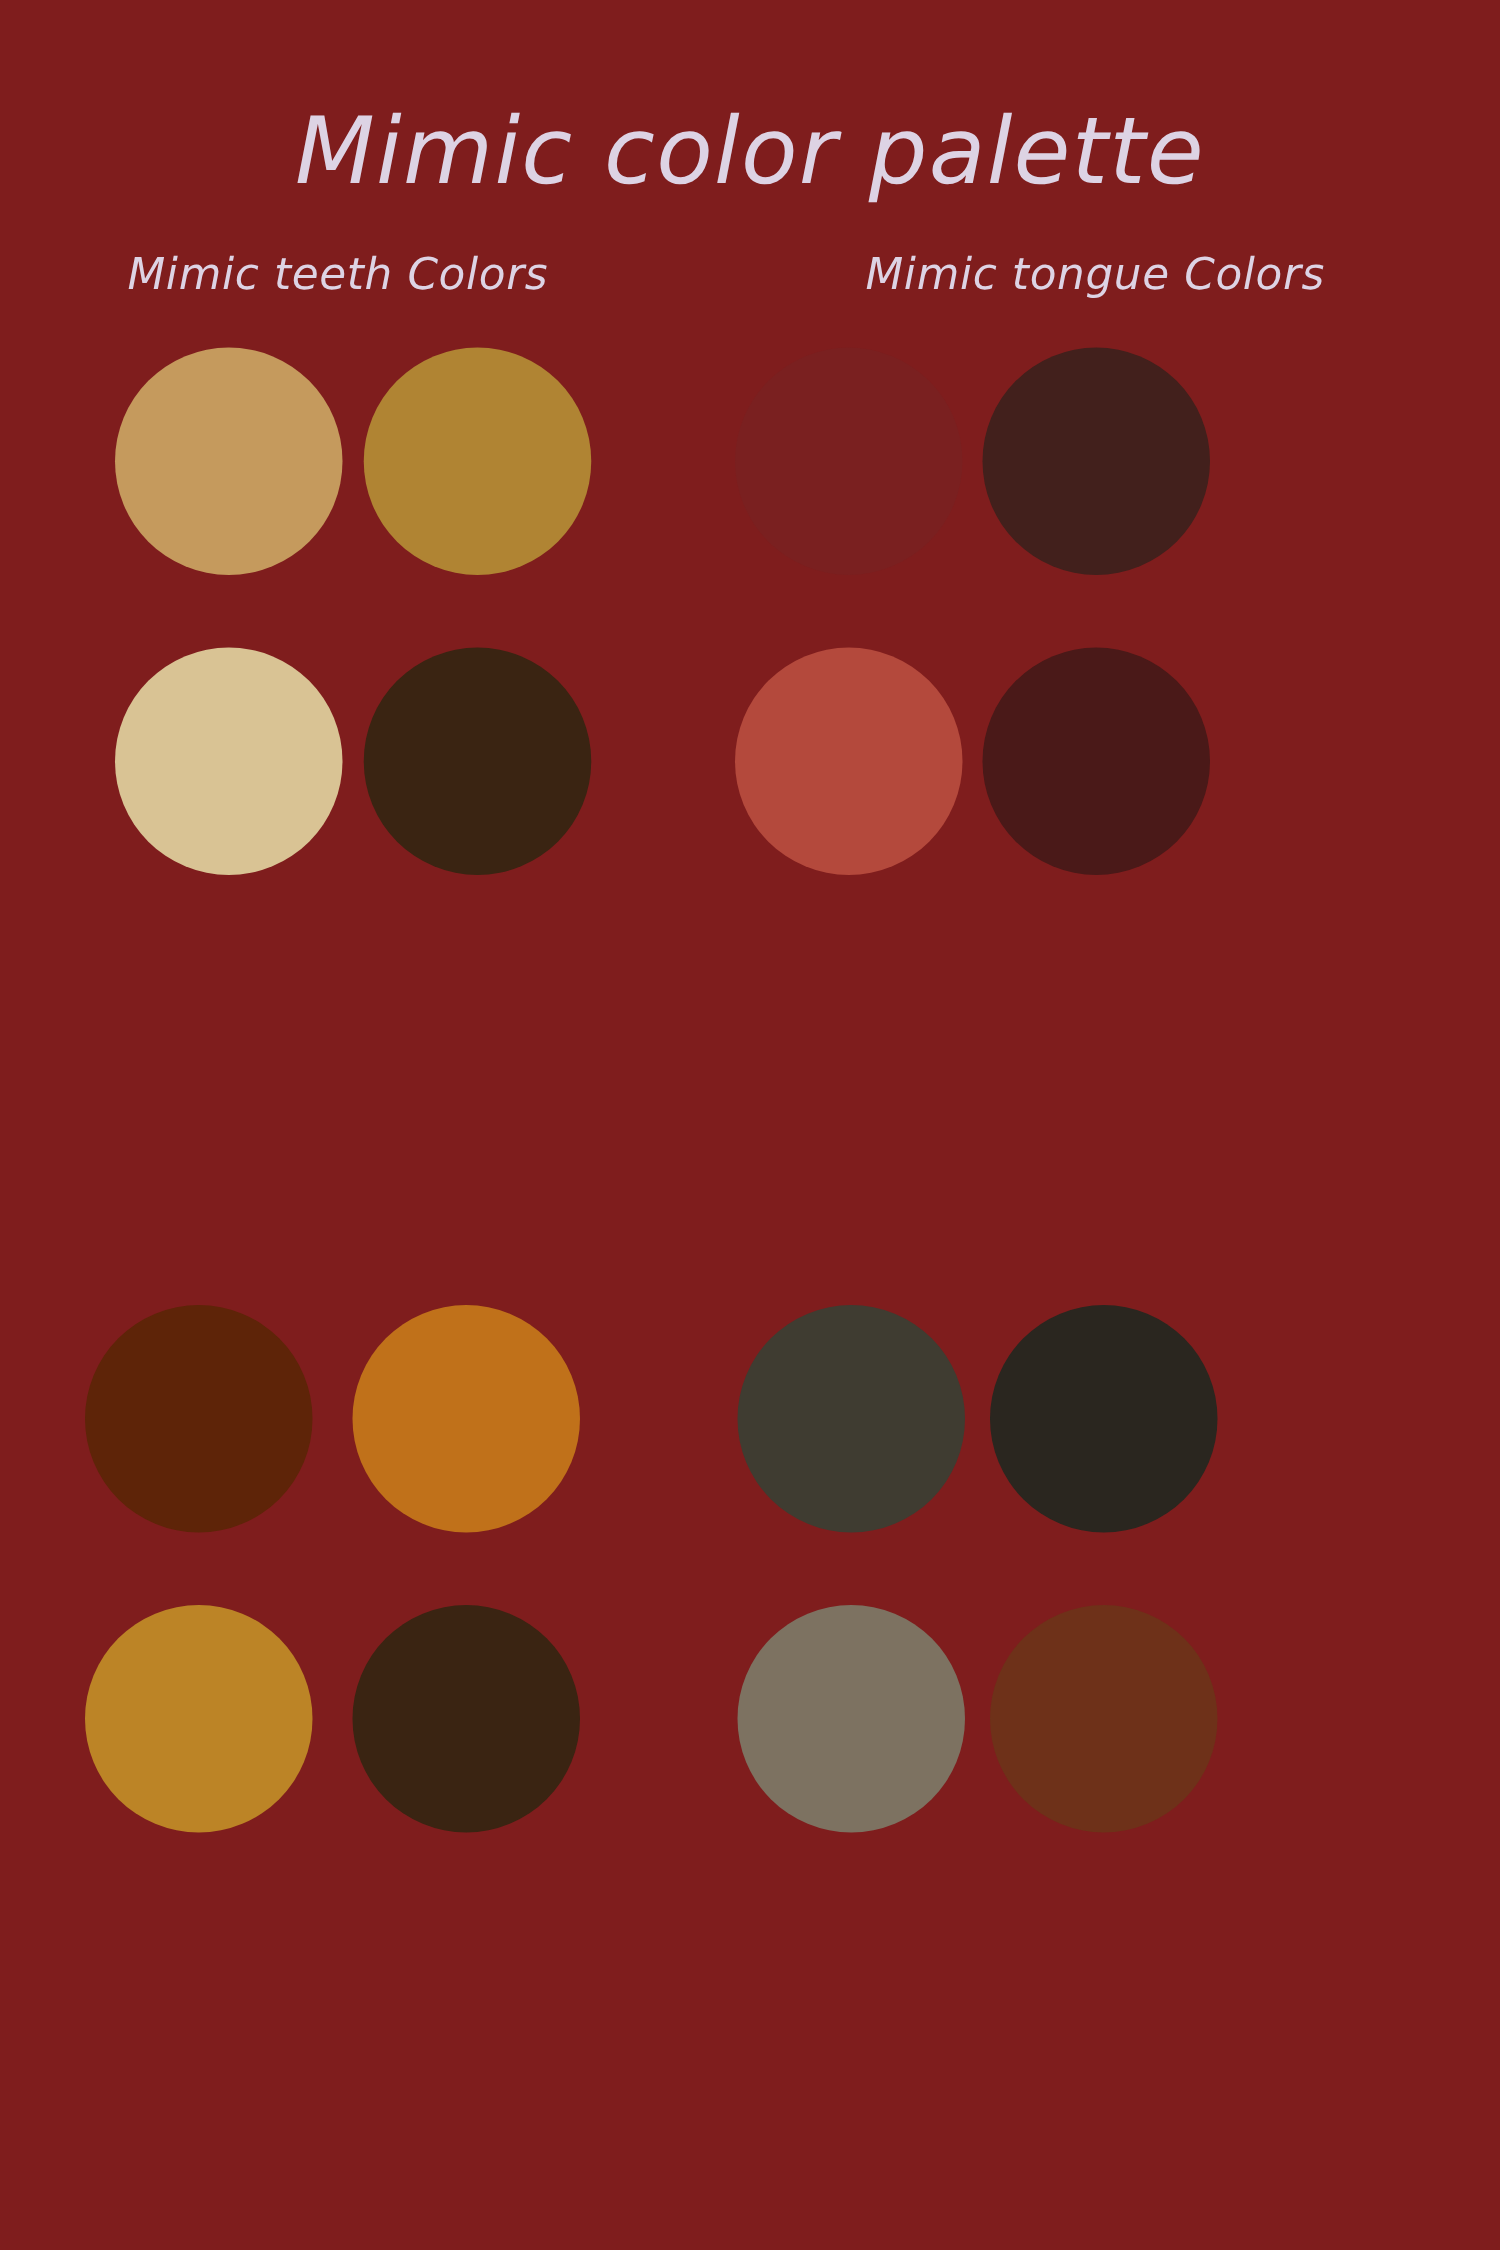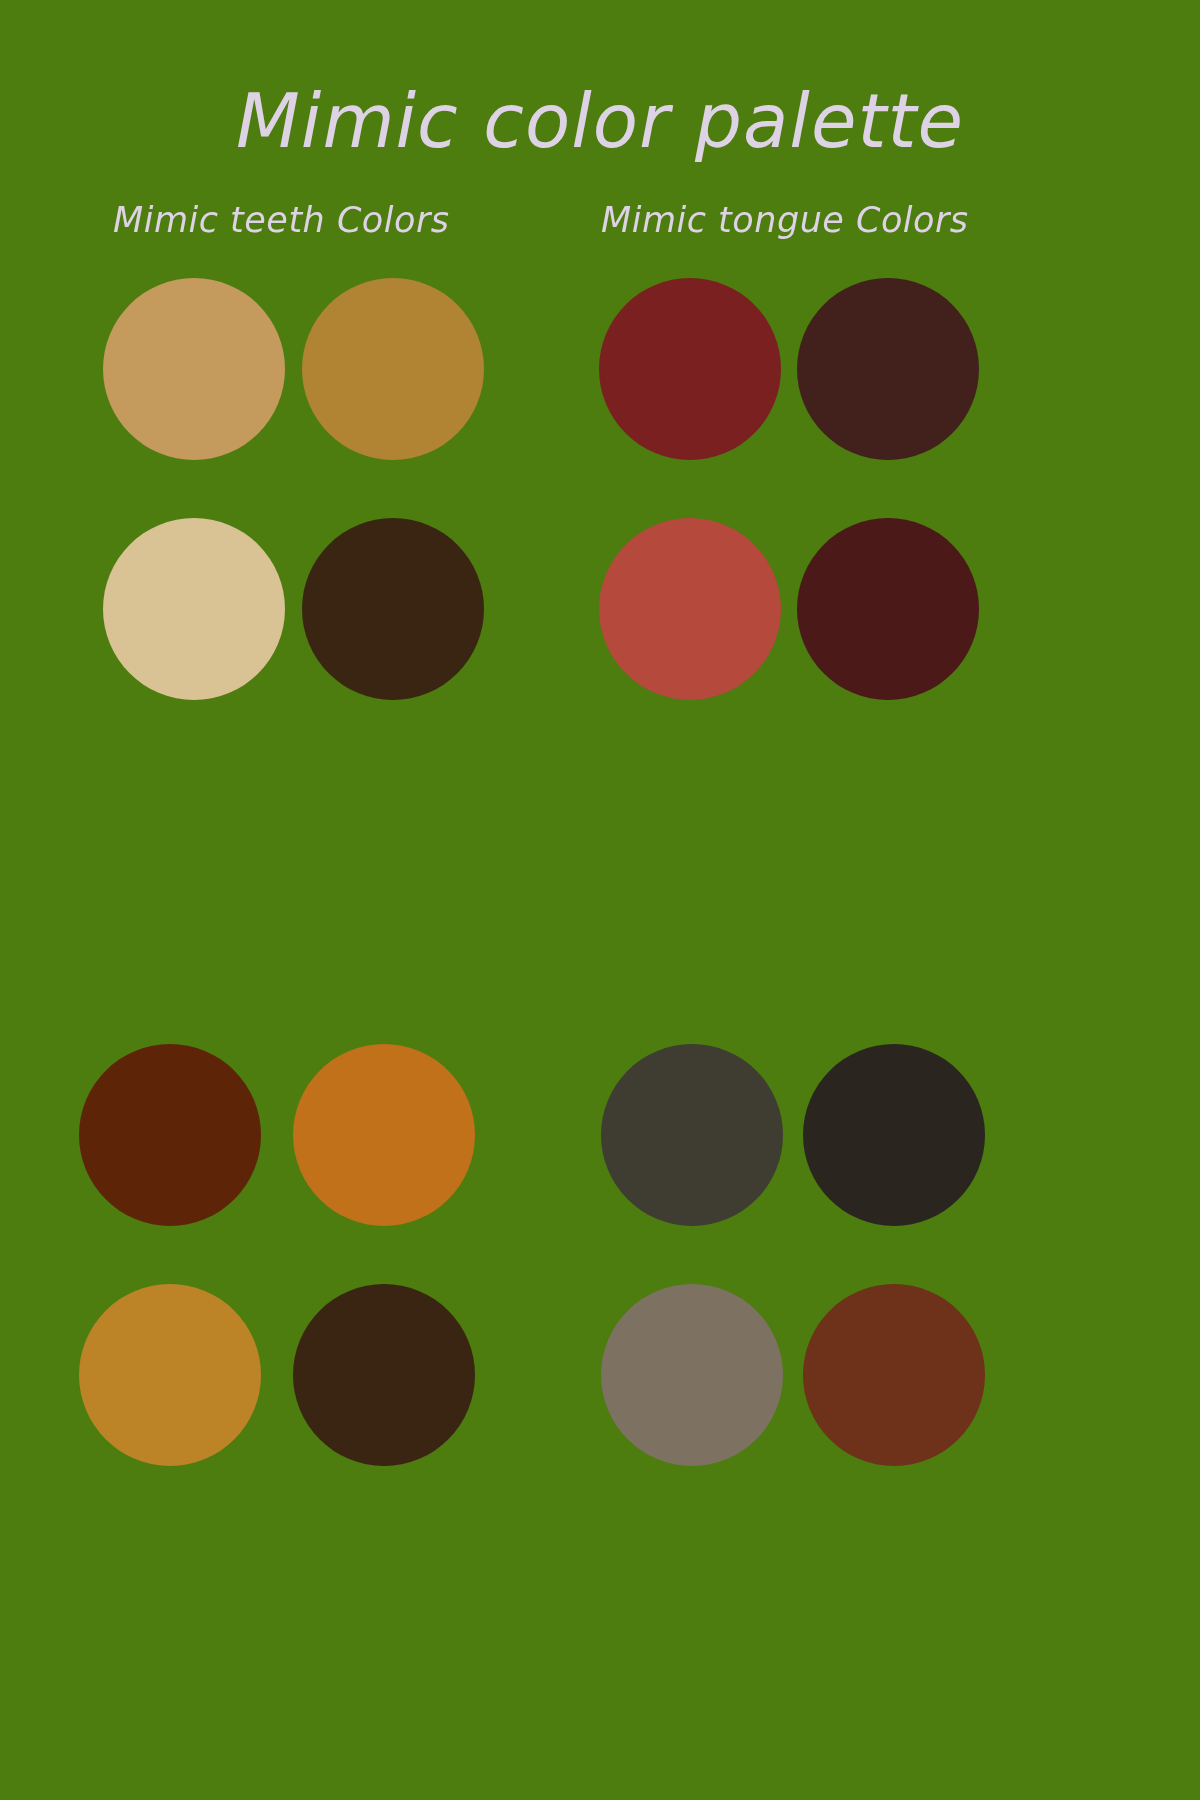--- a/index.html
+++ b/index.html
@@ -35,21 +35,20 @@
     color: #ddd3e4;
     white-space: nowrap;
   }
 
   .groups {
     position: absolute;
     top: 0;
     left: 0;
     width: 1080px;
     height: 1800px;
-    margin-left: 11px;
   }
 
   .group {
     position: absolute;
     width: 470px;
   }
 
   .group-teeth  { left: 60px;  top: 196px; }
   .group-tongue { left: 590px; top: 196px; }
   .group-wood   { left: 60px;  top: 1010px; }
@@ -61,21 +60,21 @@
     font-weight: 400;
     font-size: 35px;
     color: #ddd3e4;
     letter-spacing: 0.5px;
     white-space: nowrap;
     margin: 0 0 0 0;
     height: 48px;
     line-height: 48px;
   }
   .group-teeth .group-title  { padding-left: 42px; }
-  .group-tongue .group-title { padding-left: 0px;  }
+  .group-tongue .group-title { padding-left: 0px; text-align: right;  }
   .group-wood .group-title   { padding-left: 48px; }
   .group-iron .group-title   { padding-left: 10px; }
 
   .swatch-grid {
     position: relative;
     width: 470px;
     margin-top: 34px;
   }
 
   .swatch-row {
@@ -102,21 +101,21 @@
   .group-wood   .swatch.col-1 { left: 222px; }
   .group-iron   .swatch.col-0 { left: 0px; }
   .group-iron   .swatch.col-1 { left: 202px; }
 
   .group-tongue .swatch-row,
   .group-teeth .swatch-row { height: 240px; }
 </style>
 </head>
 <body style="background: rgb(59, 53, 60);">
 
-<div class="page" style="background: #4d7c0f;">
+<div class="page" style="background: #7f1d1d;">
 
   <div class="page-title" style="color: rgb(221, 211, 228);">Mimic color palette</div>
 
   <div class="groups">
 
     <div class="group group-teeth">
       <div class="group-title" style="color: rgb(221, 211, 228);">Mimic teeth Colors</div>
       <div class="swatch-grid">
         <div class="swatch-row">
           <div class="swatch col-0" style="background-color: rgb(197, 154, 93);"></div>

